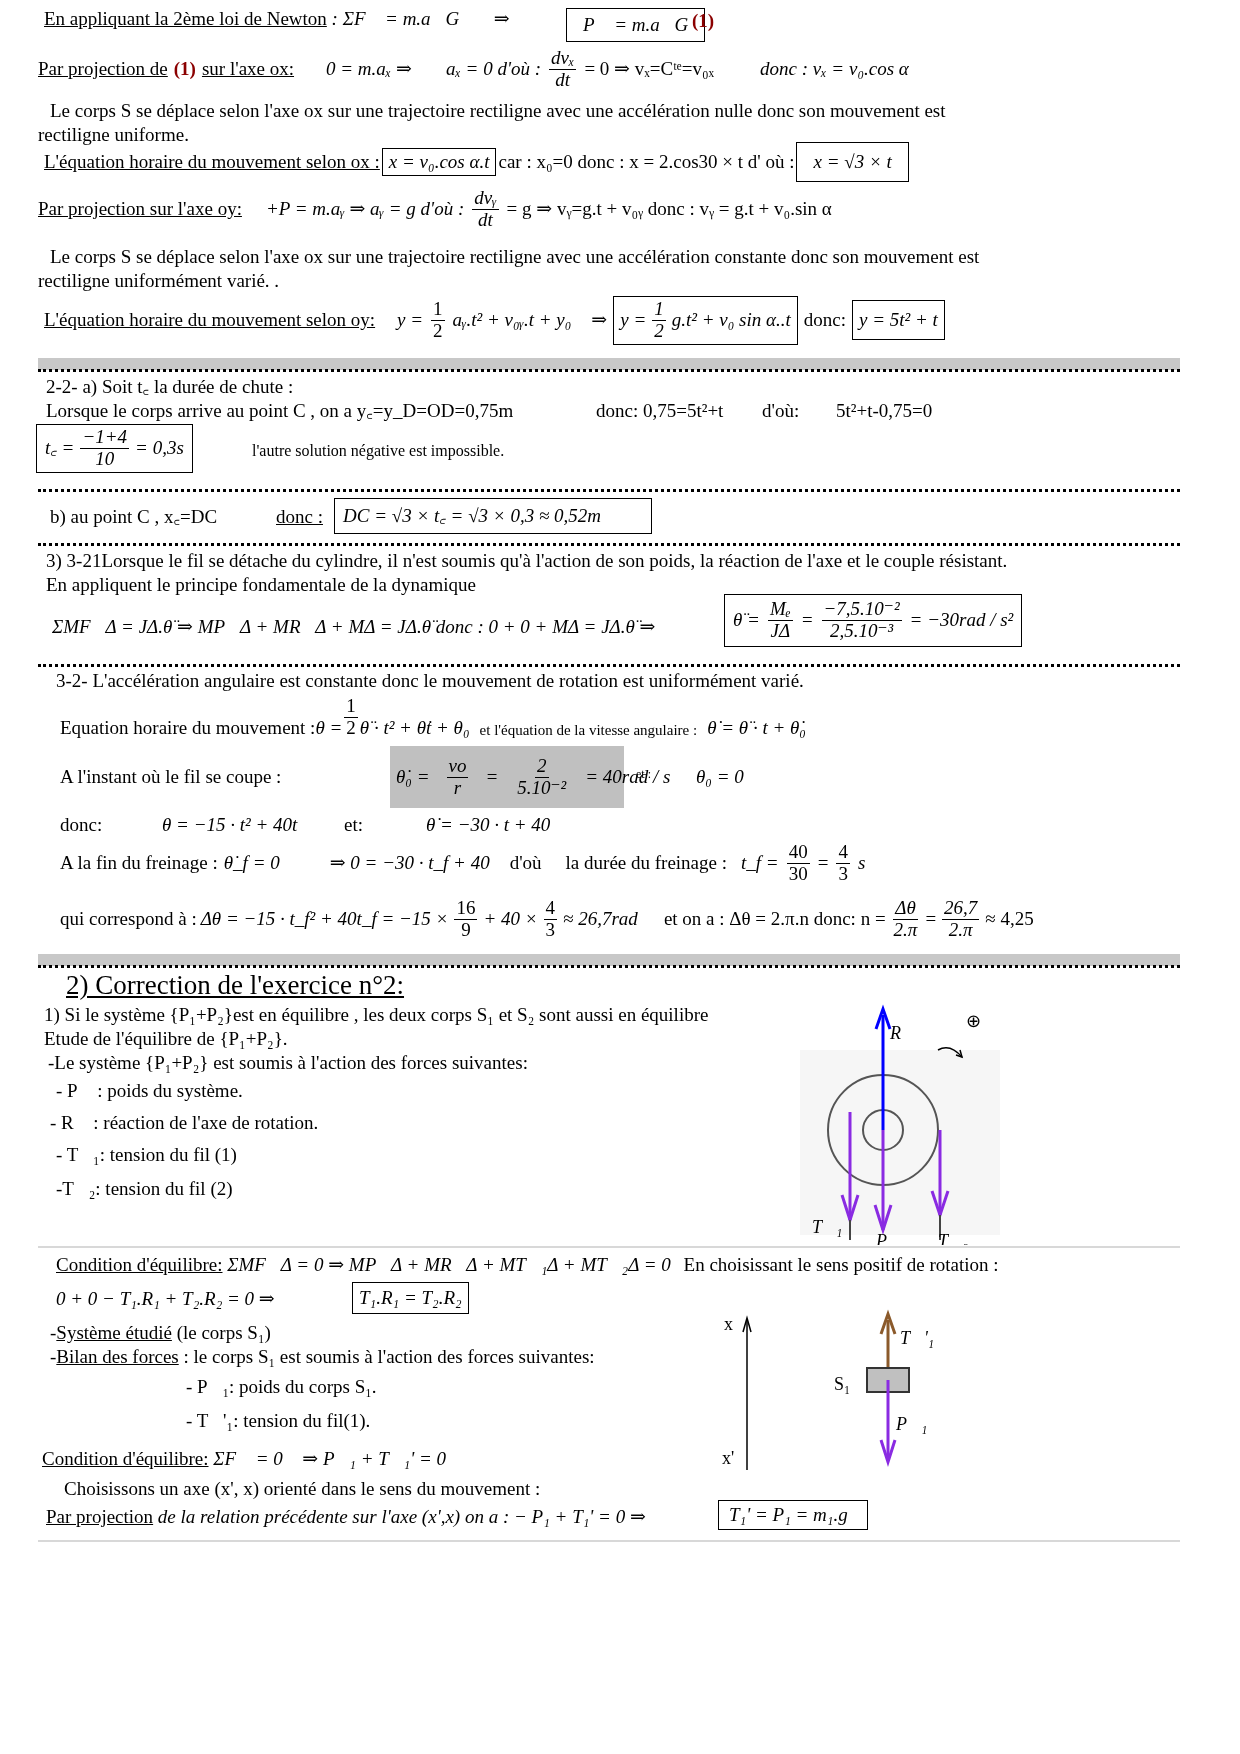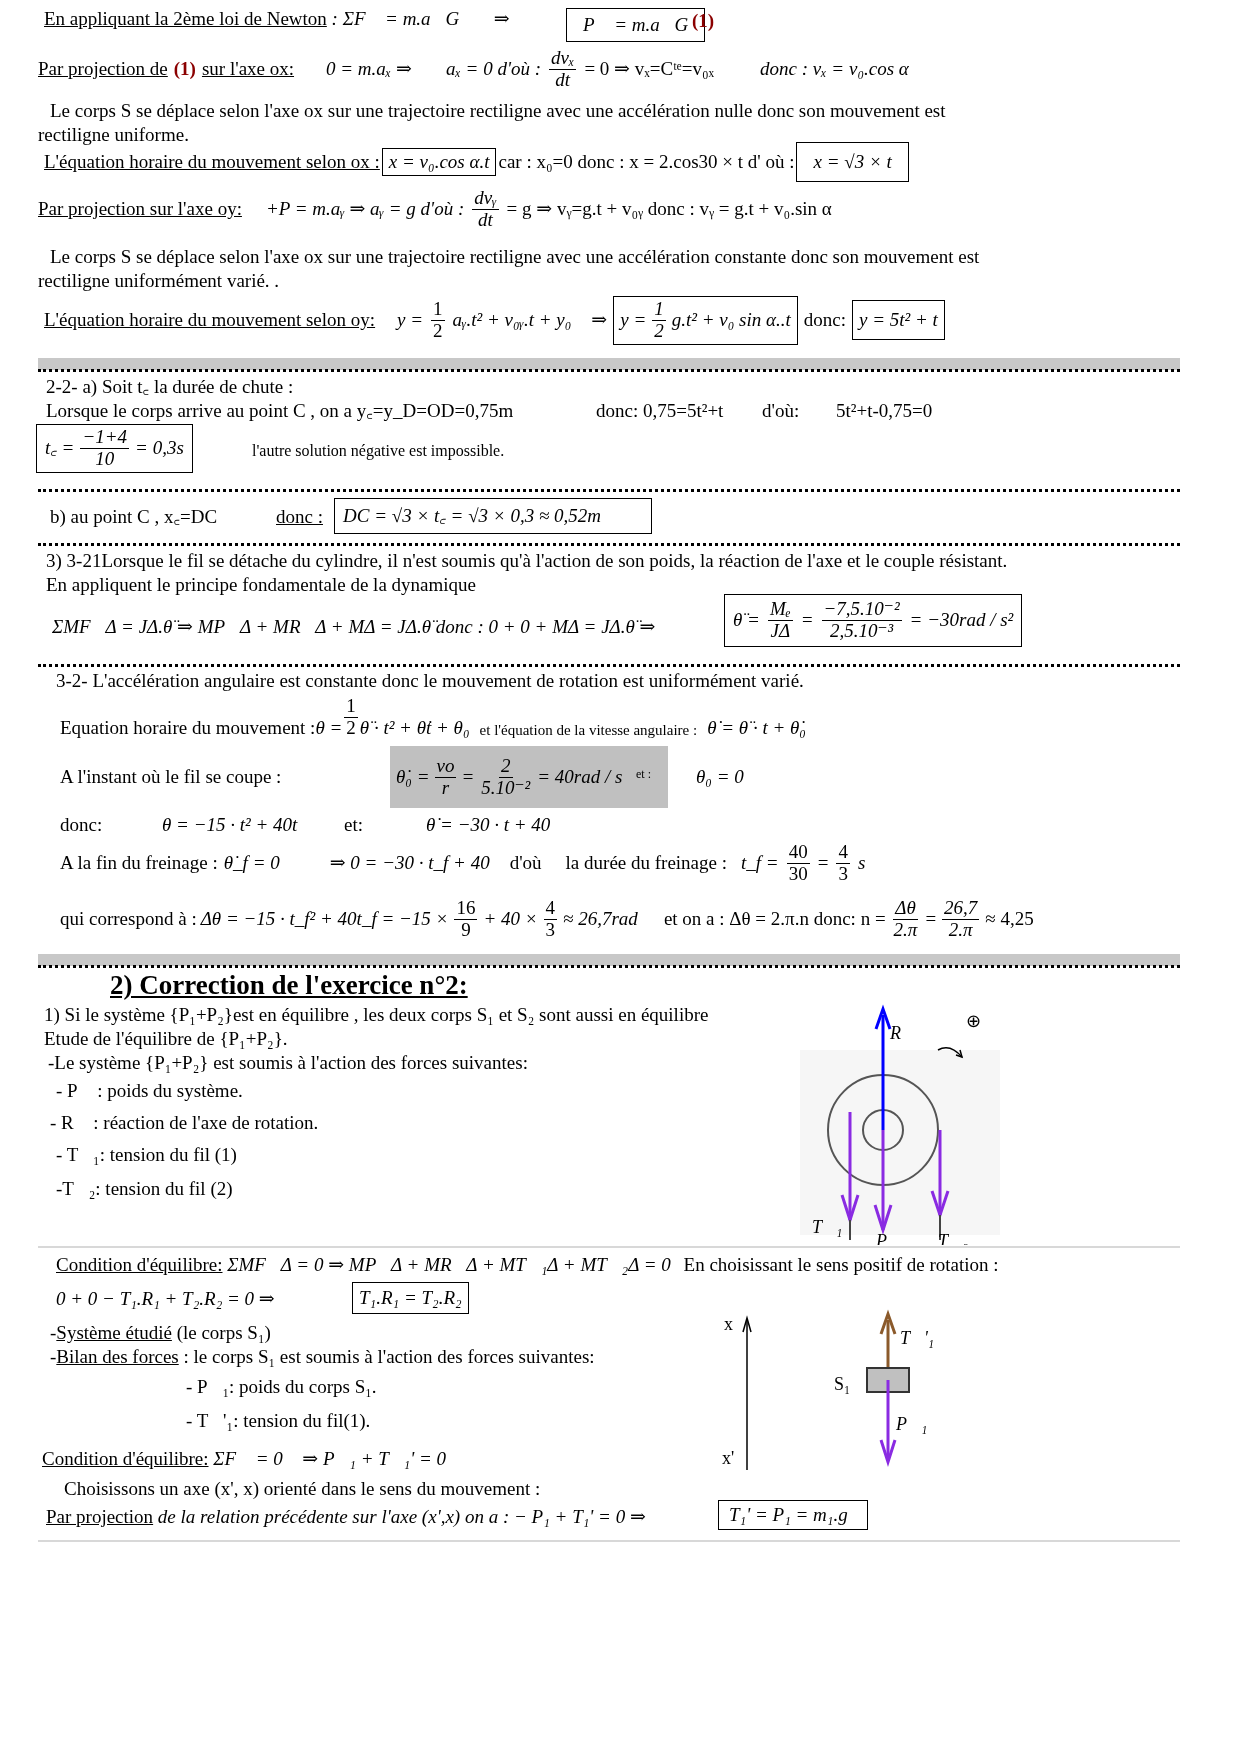--- a/index.html
+++ b/index.html
@@ -13,21 +13,21 @@
   .it { font-style: italic; }
   .box { border: 1.5px solid #000; padding: 2px 6px; display: inline-block; }
   .red { color: #8b0000; font-weight: bold; }
   .frac { display: inline-flex; flex-direction: column; align-items: center; vertical-align: middle; line-height: 1.1; margin: 0 2px; }
   .frac .num { border-bottom: 1.3px solid #000; padding: 0 2px; }
   .frac .den { padding: 0 2px; }
   .sep-gray { position: absolute; left: 38px; width: 1142px; height: 12px; background: #c8c8c8; }
   .sep-dots { position: absolute; left: 38px; width: 1142px; border-top: 3px dotted #000; }
   .sep-line { position: absolute; left: 38px; width: 1142px; border-top: 2px solid #d8d8d8; }
   .gray-bg { background: #c0c0c0; }
-  .h2 { font-family: "Liberation Serif", serif; font-weight: bold; font-size: 27px; text-decoration: underline; margin-left: 44px; }
+  .h2 { font-family: "Liberation Serif", serif; font-weight: normal; font-size: 27px; text-decoration: underline; }
   svg text { font-family: "Liberation Serif", serif; }
 </style>
 </head>
 <body>
 
 <div class="abs" style="left:44px; top:8px;">
   <span class="u">En appliquant la 2ème loi de Newton</span>
   <span class="it">: ΣF⃗ = m.a⃗G</span>
   <span style="margin-left:30px;">⇒</span>
 </div>
@@ -147,21 +147,21 @@
   <span class="frac">
     <span class="num">1</span>
     <span class="den">2</span>
   </span>
   <span class="it">θ̈ · t² + θ̇t + θ₀</span>
   <span style="font-size:15px; margin-left:10px;">et l'équation de la vitesse angulaire :</span>
   <span class="it" style="margin-left:10px;">θ̇ = θ̈ · t + θ̇₀</span>
 </div>
 
 <div class="abs" style="left:60px; top:766px;">A l'instant où le fil se coupe :</div>
-<div class="abs gray-bg it" style="left:390px; top:746px; width:278px; height:62px; display:flex; align-items:center; gap:3px; padding-left:6px; box-sizing:border-box;">
+<div class="abs gray-bg it" style="left:390px; top:746px; width:234px; height:62px; display:flex; align-items:center; gap:15px; padding-left:6px; box-sizing:border-box;">
   <span>θ̇₀ =</span>
   <span class="frac">
     <span class="num">vo</span>
     <span class="den">r</span>
   </span>
   <span>=</span>
   <span class="frac">
     <span class="num">2</span>
     <span class="den">5.10⁻²</span>
   </span>

